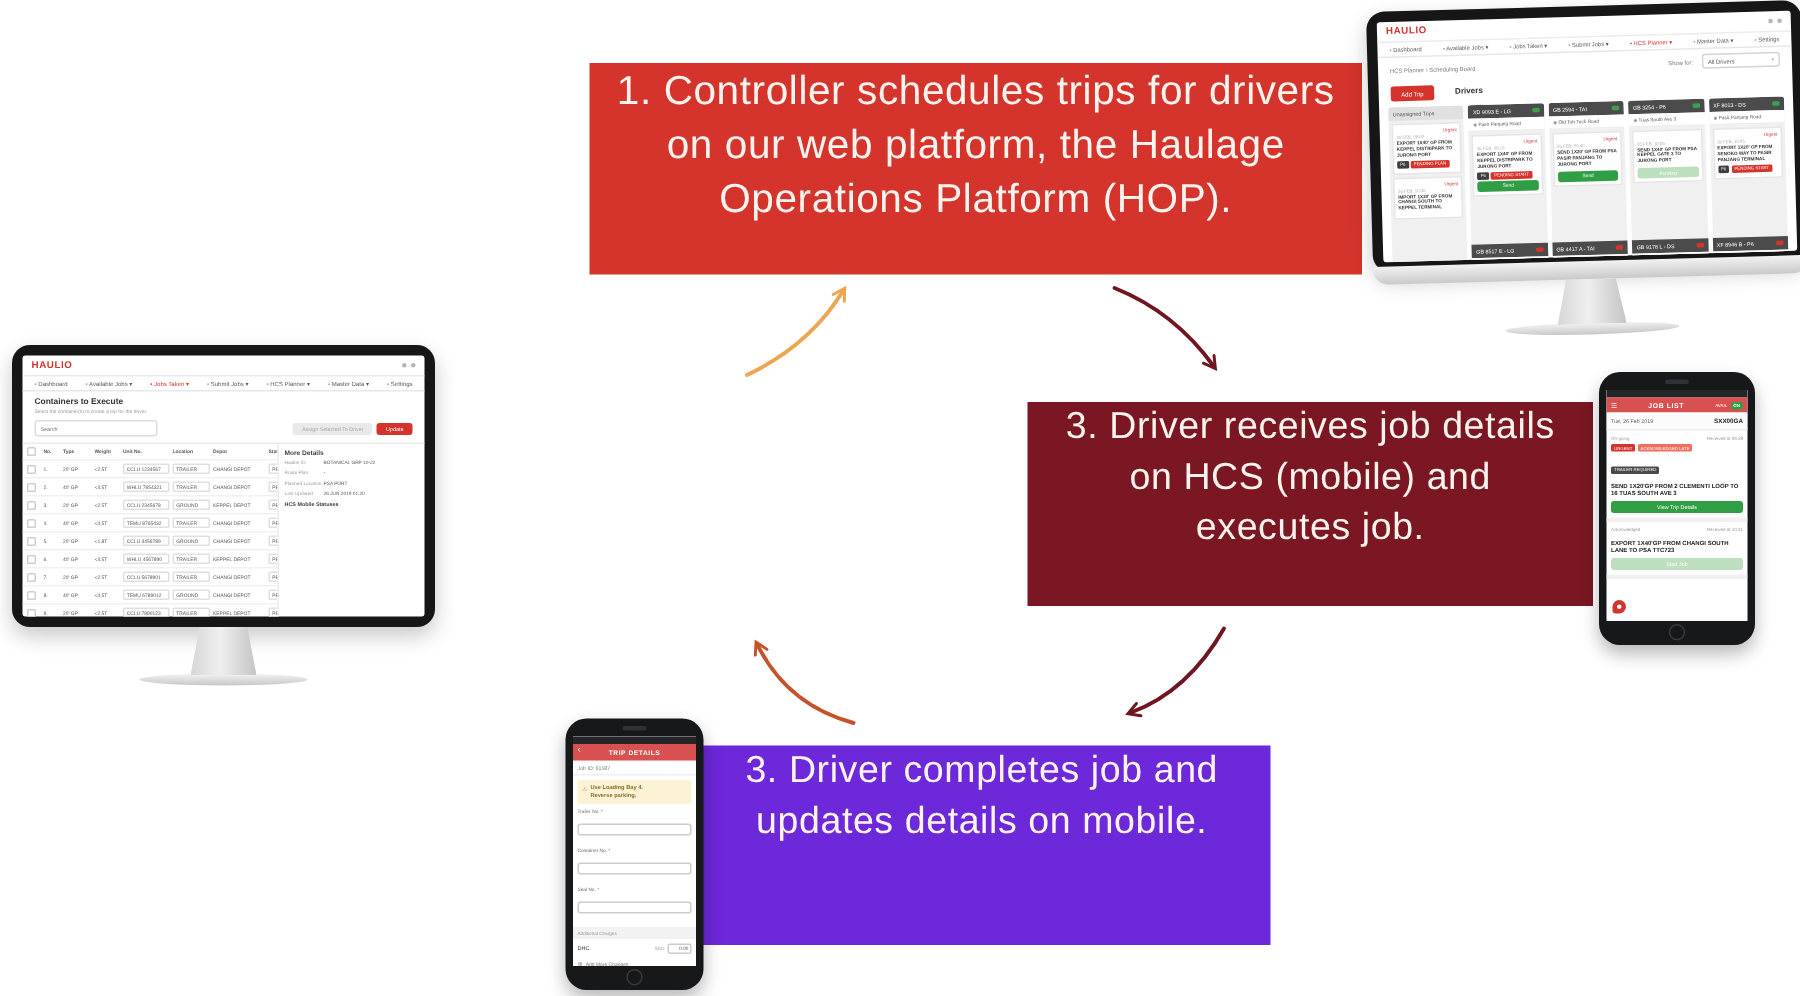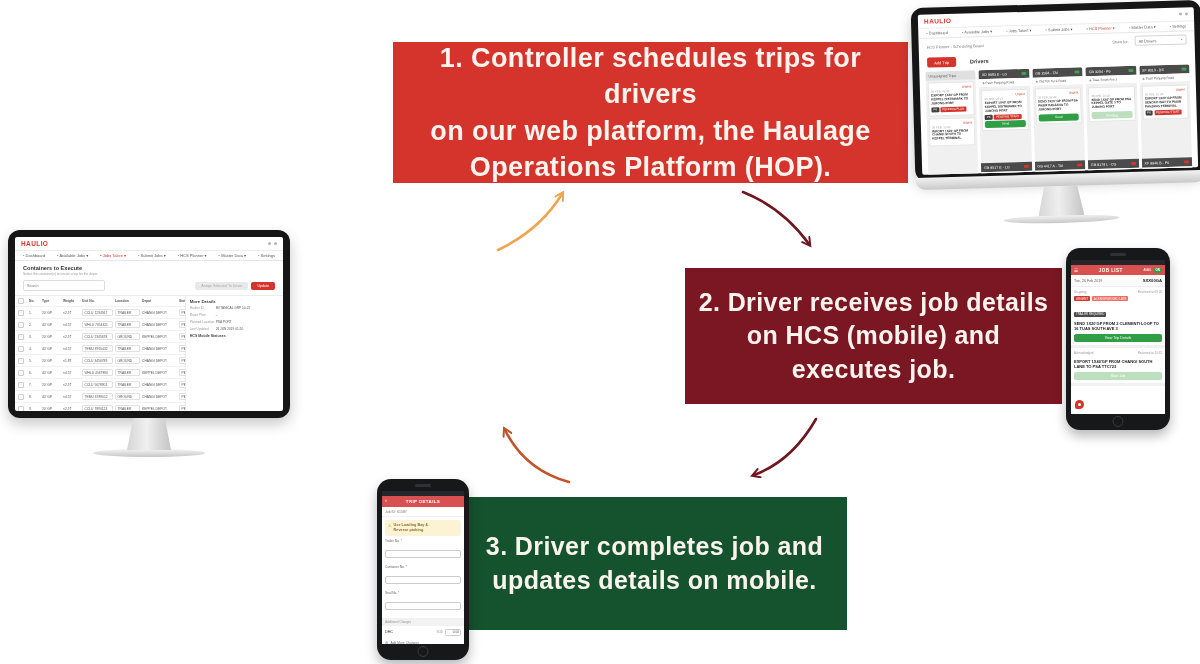--- a/index.html
+++ b/index.html
@@ -1,24 +1,24 @@
 <!DOCTYPE html>
 <html><head>
 <meta charset="utf-8">
 <style>
   html,body{margin:0;padding:0;background:#fff;}
   .canvas{position:relative;width:1200px;height:664px;background:#ffffff;overflow:hidden;
           font-family:"Liberation Sans",sans-serif;}
 
   
-  .step-box{position:absolute;display:flex;align-items:center;justify-content:center;
-            color:#fbf3ee;text-align:center;white-space:pre-line;letter-spacing:.4px;line-height:1.34;font-weight:bold;}
+  .step-box{position:absolute;display:flex;align-items:flex-start;justify-content:center;
+            color:#fbf3ee;text-align:center;white-space:pre-line;letter-spacing:.4px;line-height:1.34;}
   .step-1{left:393px;top:42px;width:515px;height:141px;background:#d4342c;font-size:27px;z-index:1;}
   .step-2{left:685px;top:268px;width:377px;height:136px;background:#7a1722;font-size:25px;z-index:1;}
-  .step-3{left:462px;top:497px;width:385px;height:133px;background:#14532d;font-size:25px;z-index:1;}
+  .step-3{left:462px;top:497px;width:385px;height:133px;background:#6d28d9;font-size:25px;z-index:1;}
   .step-4{left:293px;top:272px;width:303px;height:130px;background:#eca351;font-size:25px;z-index:1;}
 
   
   .arrow{position:absolute;z-index:2;}
 
   
   .monitor{position:absolute;z-index:5;}
   .mon-bezel{background:#161616;border-radius:12px;padding:7px;box-shadow:0 6px 14px rgba(0,0,0,.22);}
   .mon-screen{background:#ffffff;border-radius:2px;overflow:hidden;position:relative;}
   .mon-chin{height:12px;background:linear-gradient(#f2f2f2,#c9c9c9);border-radius:0 0 10px 10px;margin-top:-4px;}
@@ -158,21 +158,21 @@
   input{outline:none;font-family:"Liberation Sans",sans-serif;}
 </style>
 </head>
 <body>
 
 <div class="canvas">
 
   <div class="step-box step-1"><span>1. Controller schedules trips for drivers
 on our web platform, the Haulage
 Operations Platform (HOP).</span></div>
-  <div class="step-box step-2"><span>2. Driver receives job details
+  <div class="step-box step-2"><span>3. Driver receives job details
 on HCS (mobile) and
 executes job.</span></div>
   <div class="step-box step-3"><span>3. Driver completes job and
 updates details on mobile.</span></div>
 
   <svg class="arrow" style="left:488px;top:186px" width="90" height="72">
     <defs>
         <marker id="m-or" viewBox="0 0 10 10" refX="6" refY="5" markerWidth="4.2" markerHeight="4.2" orient="auto">
       <path d="M1,1 L8,5 L1,9" fill="none" stroke="#efa44f" stroke-width="1.8" stroke-linecap="round"></path>
         </marker>

